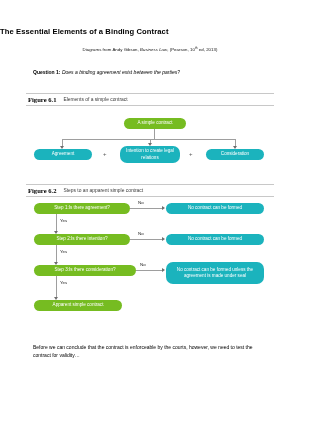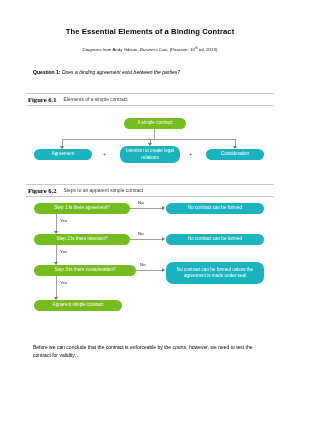--- a/index.html
+++ b/index.html
@@ -20,21 +20,20 @@
     position: absolute;
     inset: 0;
     background: #ffffff;
   }
 
   
   .doc-title {
     position: absolute;
     left: 0; right: 0;
     top: 27px;
-    text-align: center;
     font-family: "Liberation Sans", sans-serif;
     font-weight: bold;
     font-size: 7.6px;
     letter-spacing: .1px;
     color: #000;
   }
   .doc-subtitle {
     position: absolute;
     left: 0; right: 0;
     top: 46px;

